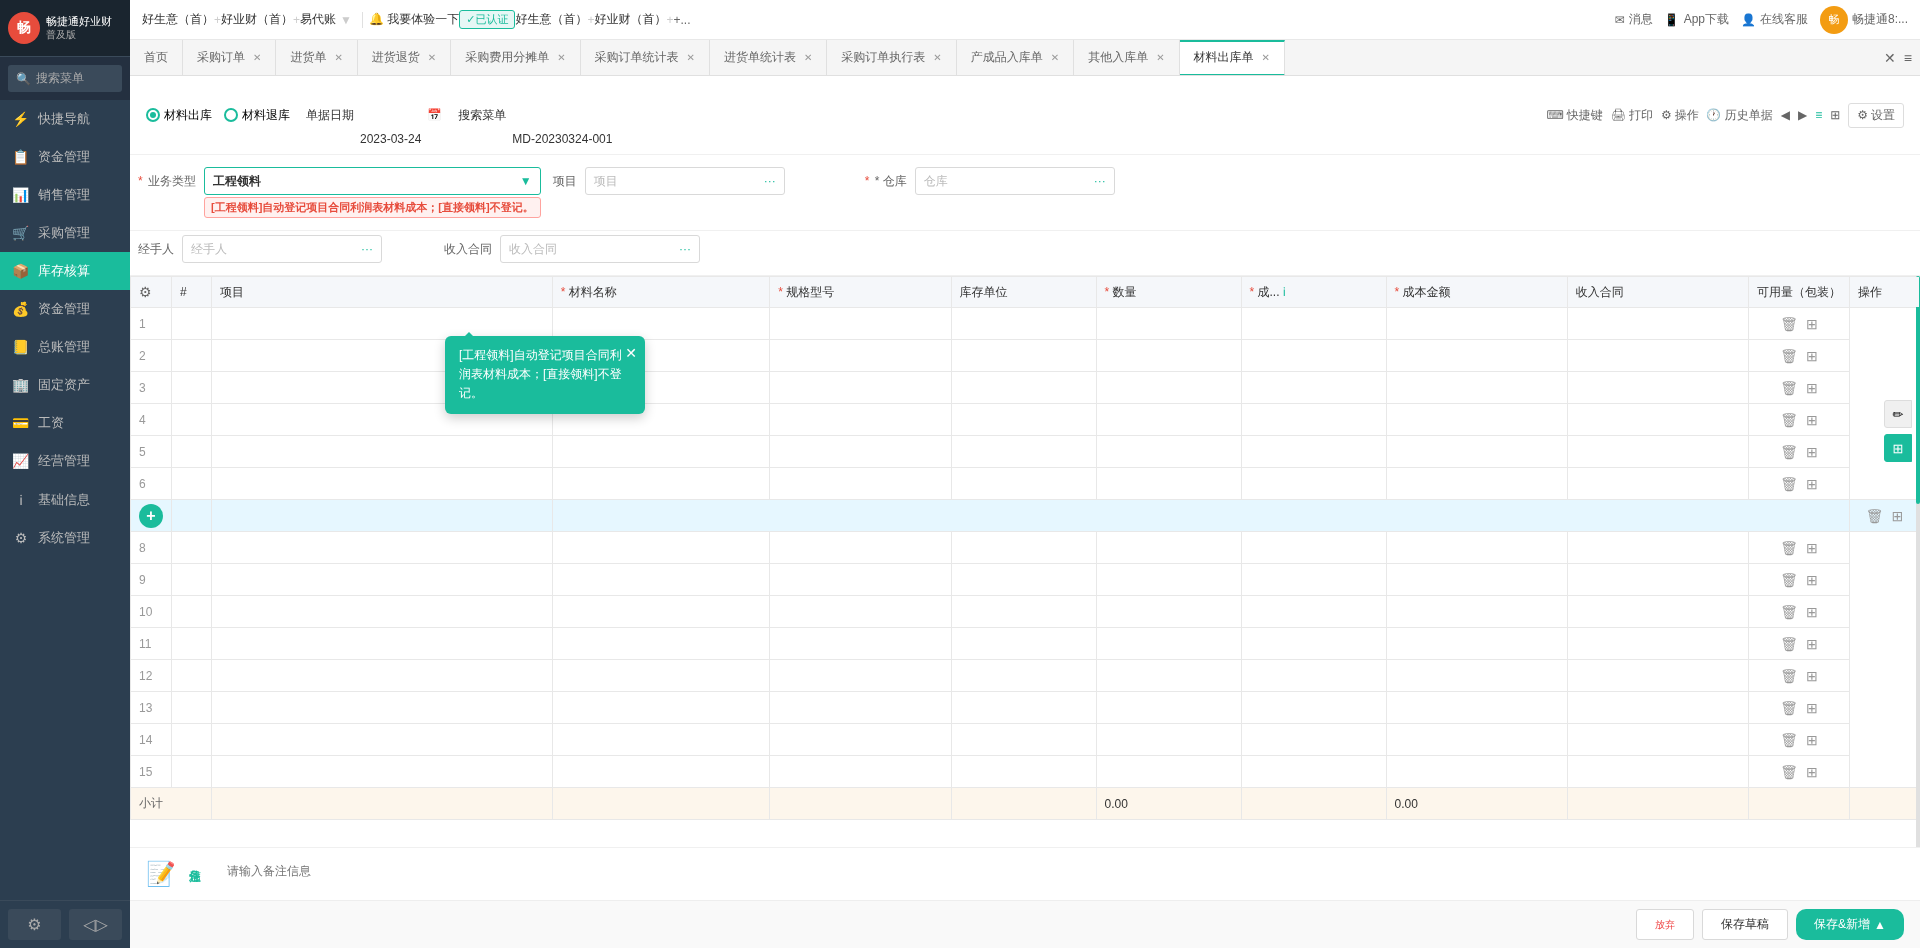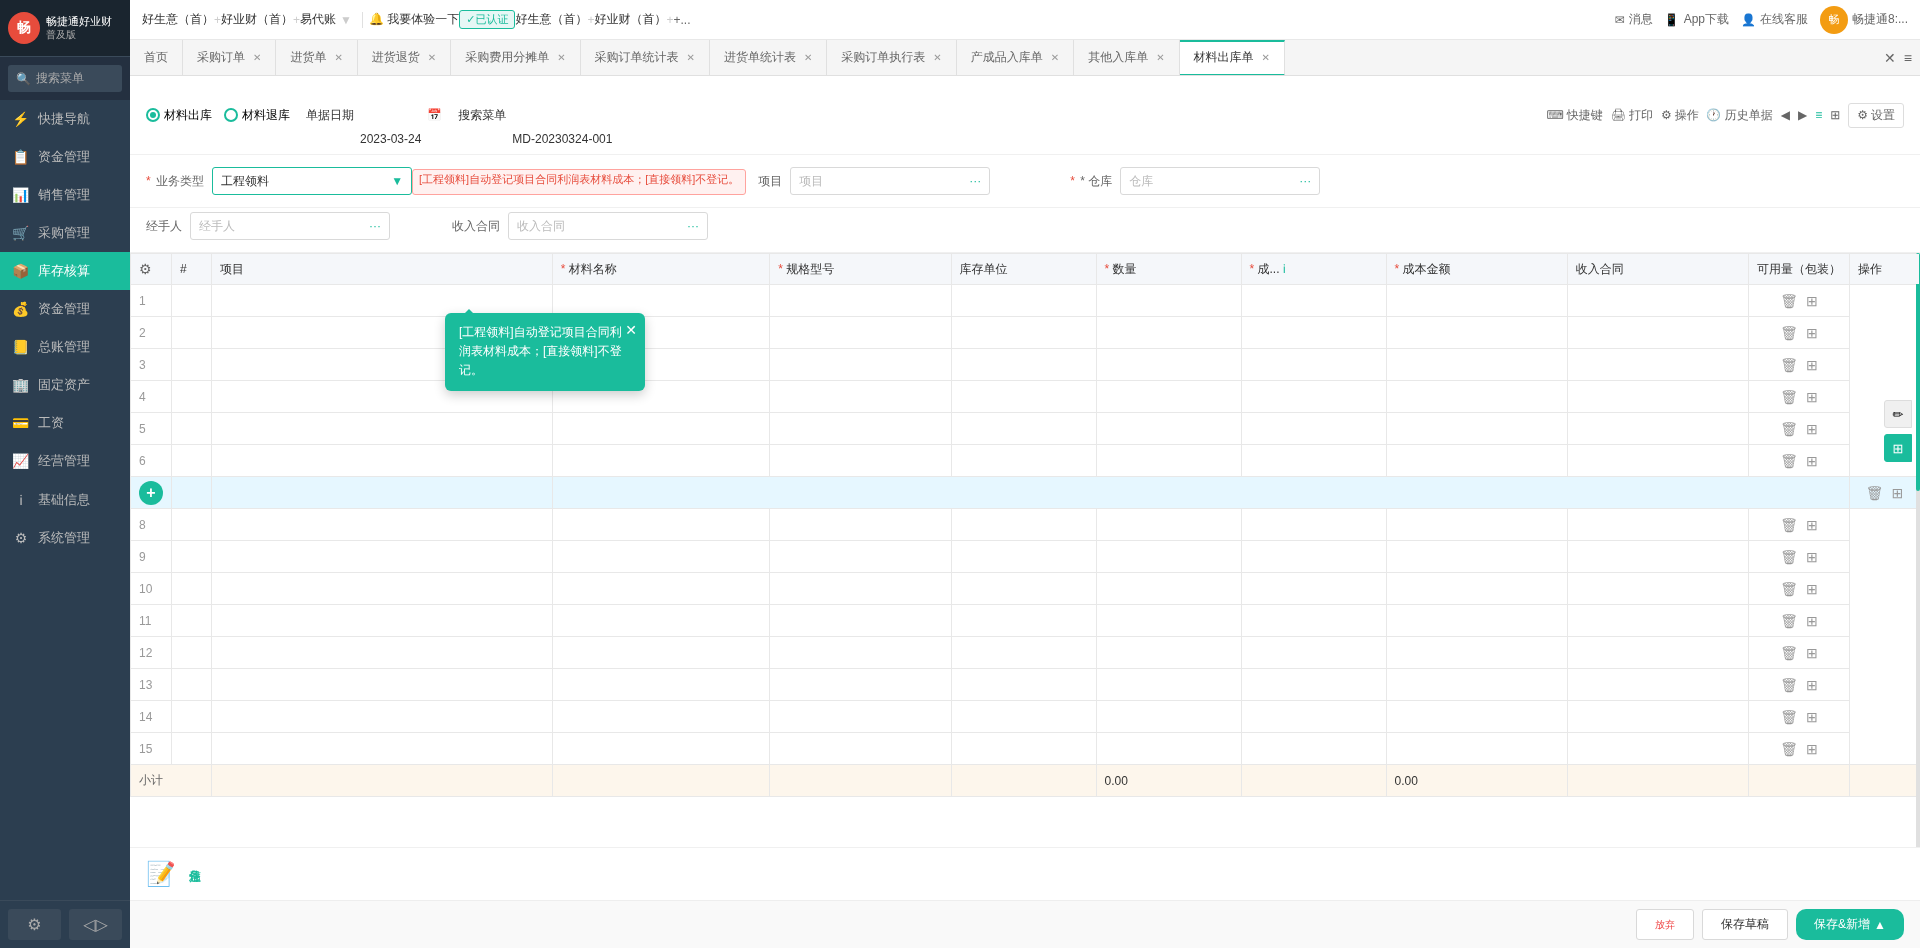--- a/index.html
+++ b/index.html
@@ -57,25 +57,25 @@
     .radio-dot.checked::after { content: ''; width: 6px; height: 6px; background: #1abc9c; border-radius: 50%; }
     .form-field { display: flex; align-items: center; gap: 6px; font-size: 12px; }
     .form-label { color: #333; white-space: nowrap; }
     .form-value { color: #333; font-weight: 500; margin-top: 48px; }
     .form-calendar-icon { color: #1abc9c; cursor: pointer; }
     .toolbar-actions { margin-left: auto; display: flex; gap: 8px; }
     .toolbar-btn { background: none; border: none; color: #666; cursor: pointer; font-size: 12px; display: flex; align-items: center; gap: 3px; }
     .settings-btn { background: none; border: 1px solid #ddd; color: #666; cursor: pointer; font-size: 12px; padding: 3px 8px; border-radius: 3px; display: flex; align-items: center; gap: 3px; }
 
     
-    .form-fields { padding: 12px 16px; display: flex; flex-wrap: wrap; gap: 12px; border-bottom: 1px solid #f0f0f0; flex-shrink: 0; }
+    .form-fields { padding: 12px 8px; display: flex; flex-wrap: wrap; gap: 12px; border-bottom: 1px solid #f0f0f0; flex-shrink: 0; }
     .field-group { display: flex; align-items: flex-start; gap: 8px; min-width: 300px; }
     .field-label { color: #666; font-size: 12px; white-space: nowrap; padding-top: 6px; }
     .field-required { color: #e74c3c; margin-right: 2px; }
-    .field-input-wrap { display: flex; flex-direction: row; }
+    .field-input-wrap { display: flex; flex-direction: column; font-weight: bold; }
     .field-input { border: 1px solid #d9d9d9; border-radius: 3px; padding: 4px 8px; font-size: 12px; height: 28px; min-width: 180px; color: #333; cursor: pointer; display: flex; align-items: center; justify-content: space-between; }
     .field-input-text { font-size: 12px; color: #333; }
     .field-error { color: #e74c3c; font-size: 11px; margin-top: 2px; background: #fff1f0; border: 1px solid #ffa39e; border-radius: 3px; padding: 2px 6px; }
     .field-dots { color: #1abc9c; }
 
     
     .tooltip-popup { position: absolute; background: #1abc9c; color: white; border-radius: 6px; padding: 10px 14px; font-size: 12px; width: 200px; z-index: 100; line-height: 1.6; box-shadow: 0 4px 12px rgba(0,0,0,0.2); }
     .tooltip-popup::before { content: ''; position: absolute; top: -8px; left: 20px; border: 4px solid transparent; border-bottom-color: #1abc9c; }
     .tooltip-close { position: absolute; right: 8px; top: 6px; cursor: pointer; color: white; font-size: 14px; }
 
@@ -1040,20 +1040,21 @@
         <div style="width:28px;height:28px;background:#f0f0f0;border:1px solid #ddd;display:flex;align-items:center;justify-content:center;cursor:pointer;border-radius:3px 0 0 3px;font-size:13px;">✏</div>
         <div style="width:28px;height:28px;background:#1abc9c;border:1px solid #1abc9c;display:flex;align-items:center;justify-content:center;cursor:pointer;border-radius:3px 0 0 3px;font-size:13px;color:white;">⊞</div>
       </div>
 
       <div class="form-footer">
         <div class="notes-section">
           <div style="color:#1abc9c;font-size:24px;">📝</div>
           <div style="display:flex;flex-direction:column;">
             <span style="font-size:12px;color:#1abc9c;writing-mode:vertical-rl;white-space:nowrap;margin-right:6px;">备注信息</span>
           </div>
+          <input type="text" class="notes-input" style="flex: 1 1 0%; border: none; font-size: 12px; color: rgb(187, 187, 187); background: none;" placeholder="请输入备注信息">
         </div>
       </div>
 
       <div class="bottom-actions">
         <button class="btn-discard">放弃</button>
         <button class="btn-draft">保存草稿</button>
         <button class="btn-save-new">
           <span>保存&amp;新增</span>
           <span>▲</span>
         </button>

